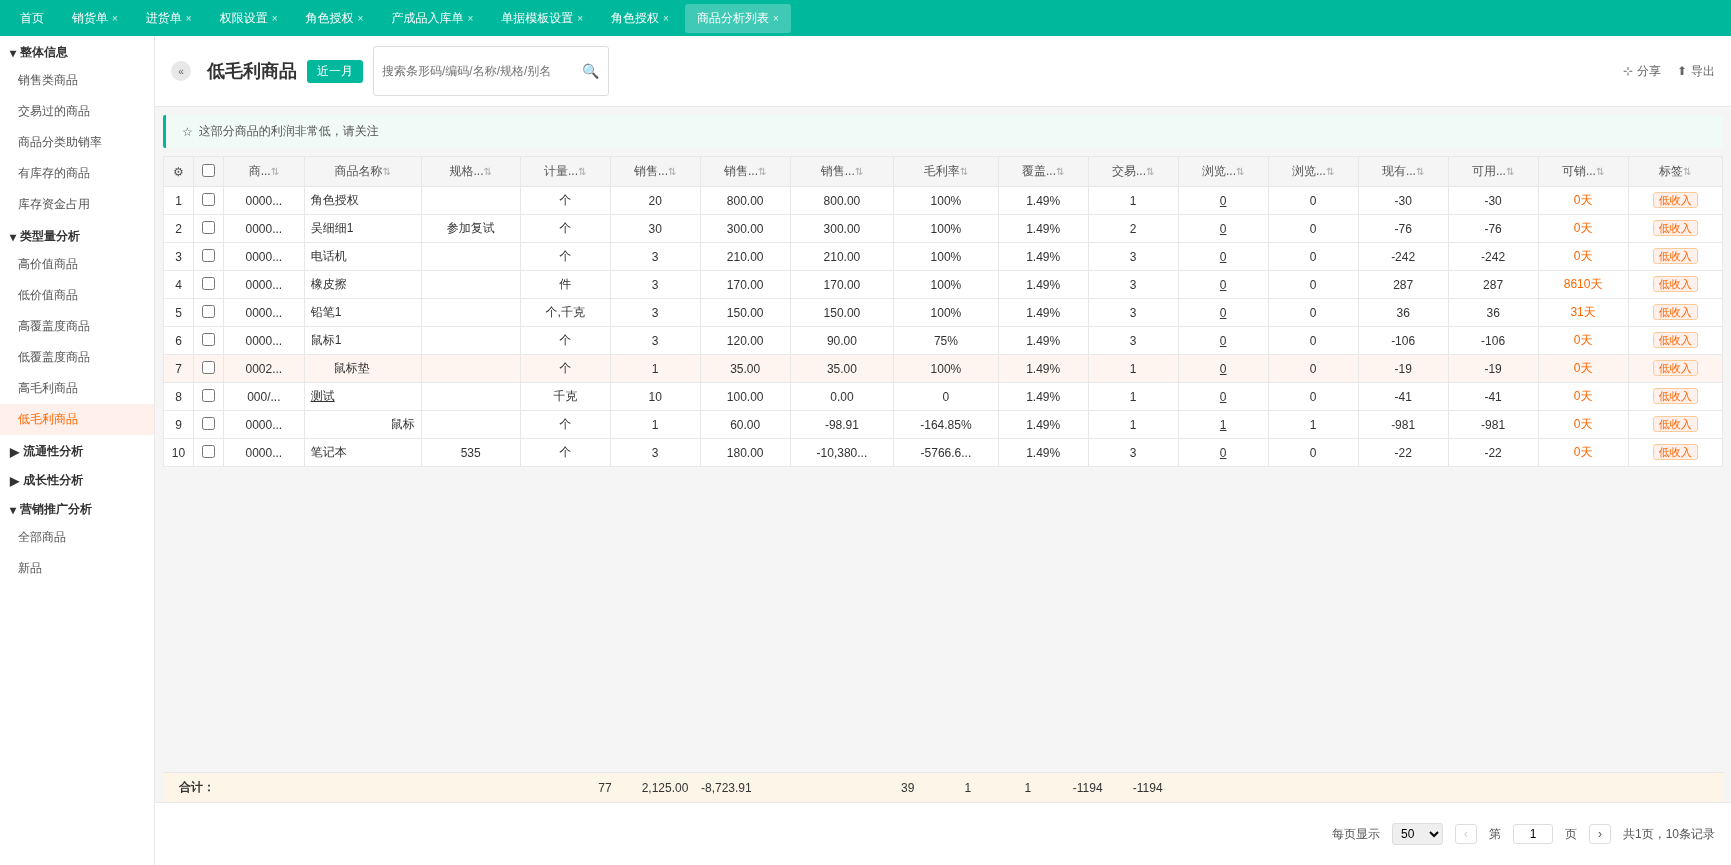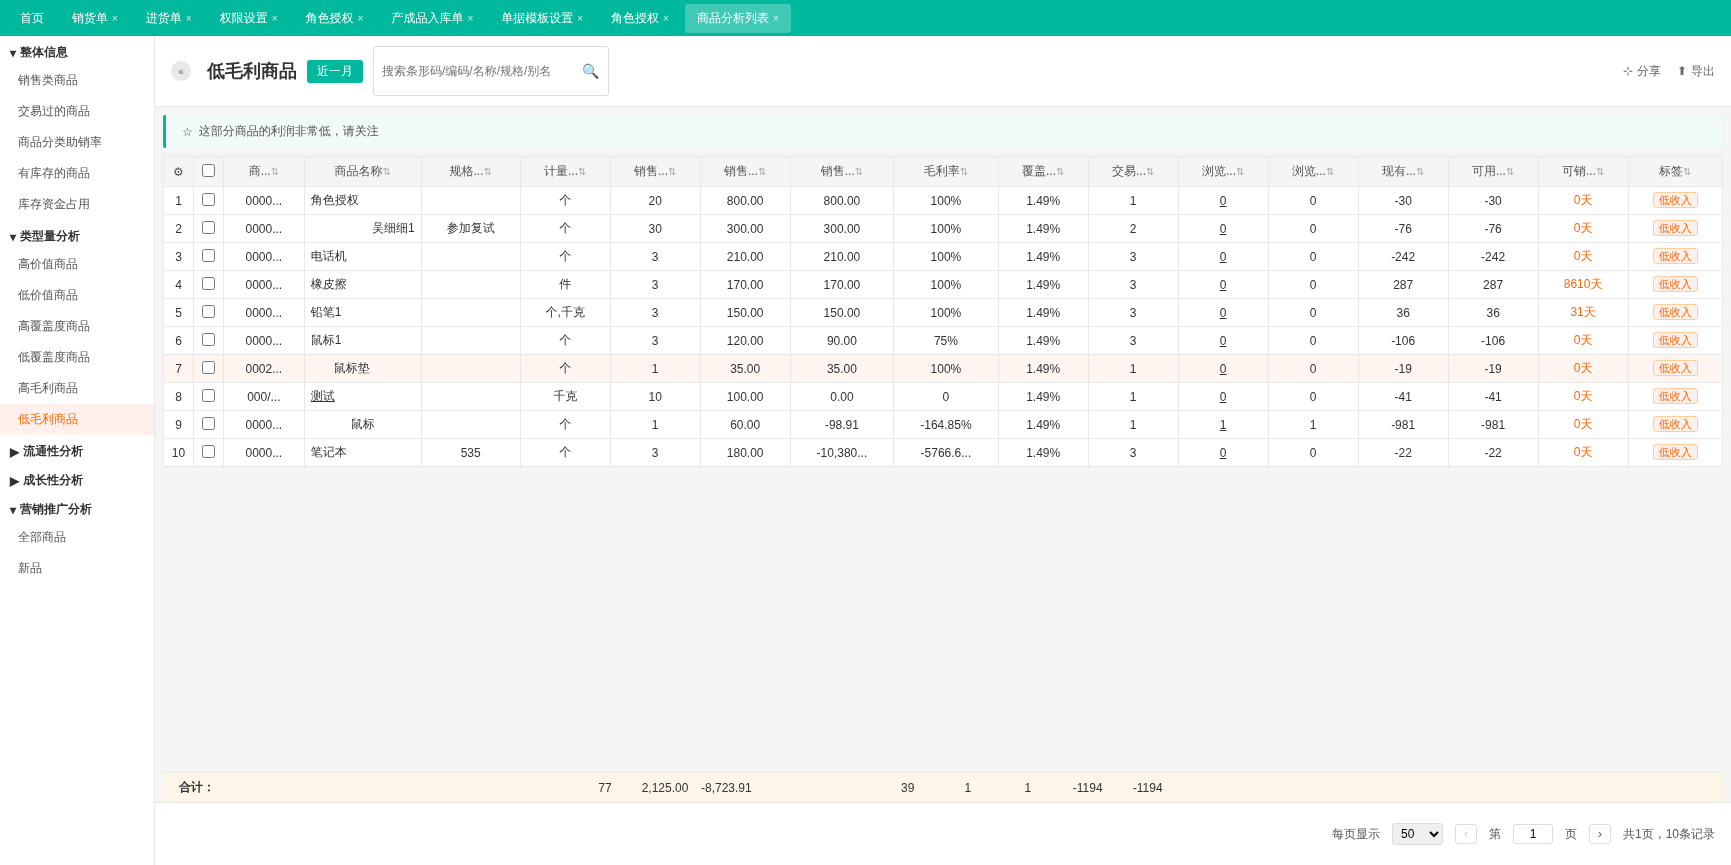--- a/index.html
+++ b/index.html
@@ -415,21 +415,21 @@
               <td>0</td>
               <td>-30</td>
               <td>-30</td>
               <td class="orange-text">0天</td>
               <td><span class="tag-badge">低收入</span></td>
             </tr>
             <tr>
               <td>2</td>
               <td><input type="checkbox" style=""></td>
               <td>0000...</td>
-              <td style="text-align:right;">吴细细1</td>
+              <td style="text-align:left;">吴细细1</td>
               <td>参加复试</td>
               <td>个</td>
               <td>30</td>
               <td>300.00</td>
               <td>300.00</td>
               <td>100%</td>
               <td>1.49%</td>
               <td>2</td>
               <td><span class="underline-link">0</span></td>
               <td>0</td>
@@ -555,21 +555,21 @@
               <td>0</td>
               <td>-41</td>
               <td>-41</td>
               <td class="orange-text">0天</td>
               <td><span class="tag-badge">低收入</span></td>
             </tr>
             <tr>
               <td>9</td>
               <td><input type="checkbox" style=""></td>
               <td>0000...</td>
-              <td style="text-align:center;">鼠标</td>
+              <td style="text-align:right;">鼠标</td>
               <td></td>
               <td>个</td>
               <td>1</td>
               <td>60.00</td>
               <td>-98.91</td>
               <td>-164.85%</td>
               <td>1.49%</td>
               <td>1</td>
               <td><span class="underline-link">1</span></td>
               <td>1</td>

